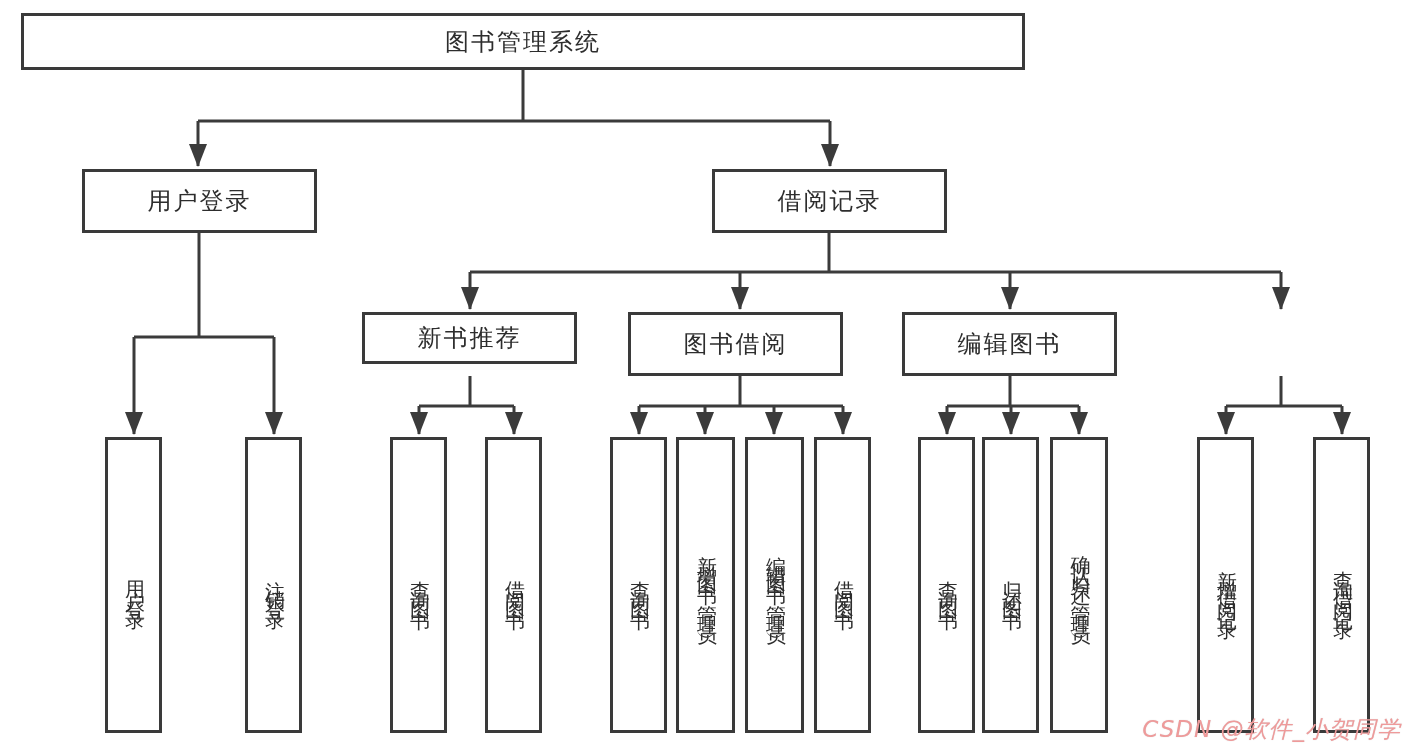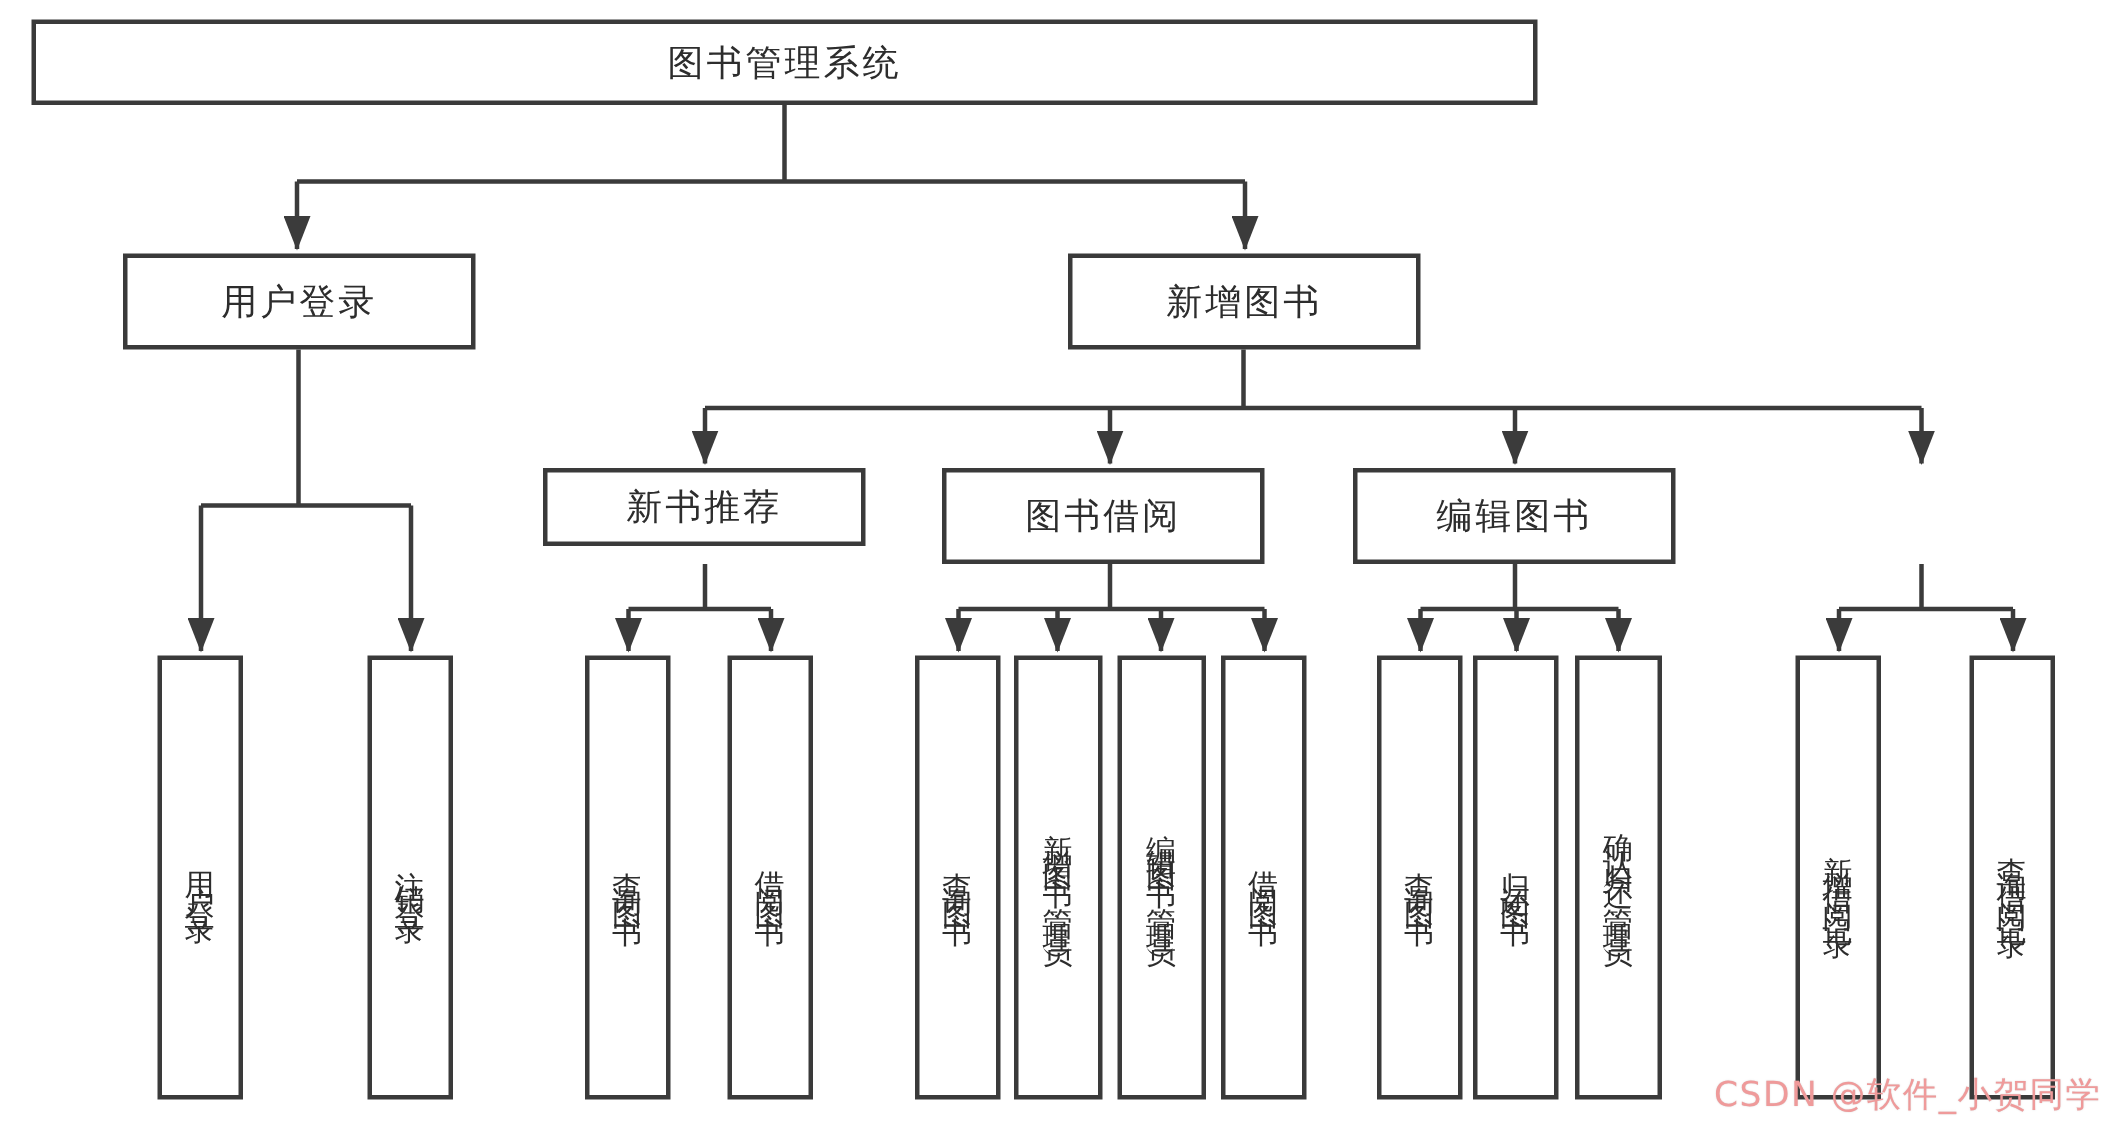--- a/index.html
+++ b/index.html
@@ -33,20 +33,21 @@
   .arrowhead { fill: var(--line); stroke: none; }
   .node {
     position: absolute;
     box-sizing: border-box;
     border: 3px solid var(--border);
     background: var(--background);
     display: flex;
     align-items: center;
     justify-content: center;
     text-align: center;
+    font-family: Liberation Mono, monospace;
   }
   .node.h .lbl {
     font-size: 24px;
     letter-spacing: 2px;
     white-space: nowrap;
     color: var(--text);
   }
   .node.v .lbl {
     writing-mode: vertical-rl;
     text-orientation: mixed;
@@ -58,20 +59,21 @@
   .watermark {
     position: absolute;
     right: 4px;
     bottom: 2px;
     font-size: 23px;
     letter-spacing: 1px;
     color: var(--watermark);
     text-shadow: 0 0 1px rgba(130,130,130,0.35);
     white-space: nowrap;
     z-index: 5;
+    font-style: italic;
   }
 </style>
 </head>
 <body>
 
 <div class="canvas">
 
   <svg class="wires" viewBox="0 0 1405 747" xmlns="http://www.w3.org/2000/svg" aria-hidden="true">
     <defs>
       <marker id="arrowhead" viewBox="0 0 23 18" refX="22" refY="9" markerWidth="23" markerHeight="18" markerUnits="userSpaceOnUse" orient="auto">
@@ -114,21 +116,21 @@
   </svg>
 
   <div class="node h" style="left:21px;top:13px;width:1004px;height:57px">
     <span class="lbl">图书管理系统</span>
   </div>
 
   <div class="node h" style="left:82px;top:169px;width:235px;height:64px">
     <span class="lbl">用户登录</span>
   </div>
   <div class="node h" style="left:712px;top:169px;width:235px;height:64px">
-    <span class="lbl">新增图书</span>
+    <span class="lbl">借阅记录</span>
   </div>
 
   <div class="node h" style="left:362px;top:312px;width:215px;height:52px">
     <span class="lbl">新书推荐</span>
   </div>
   <div class="node h" style="left:628px;top:312px;width:215px;height:64px">
     <span class="lbl">图书借阅</span>
   </div>
   <div class="node h" style="left:902px;top:312px;width:215px;height:64px">
     <span class="lbl">编辑图书</span>

